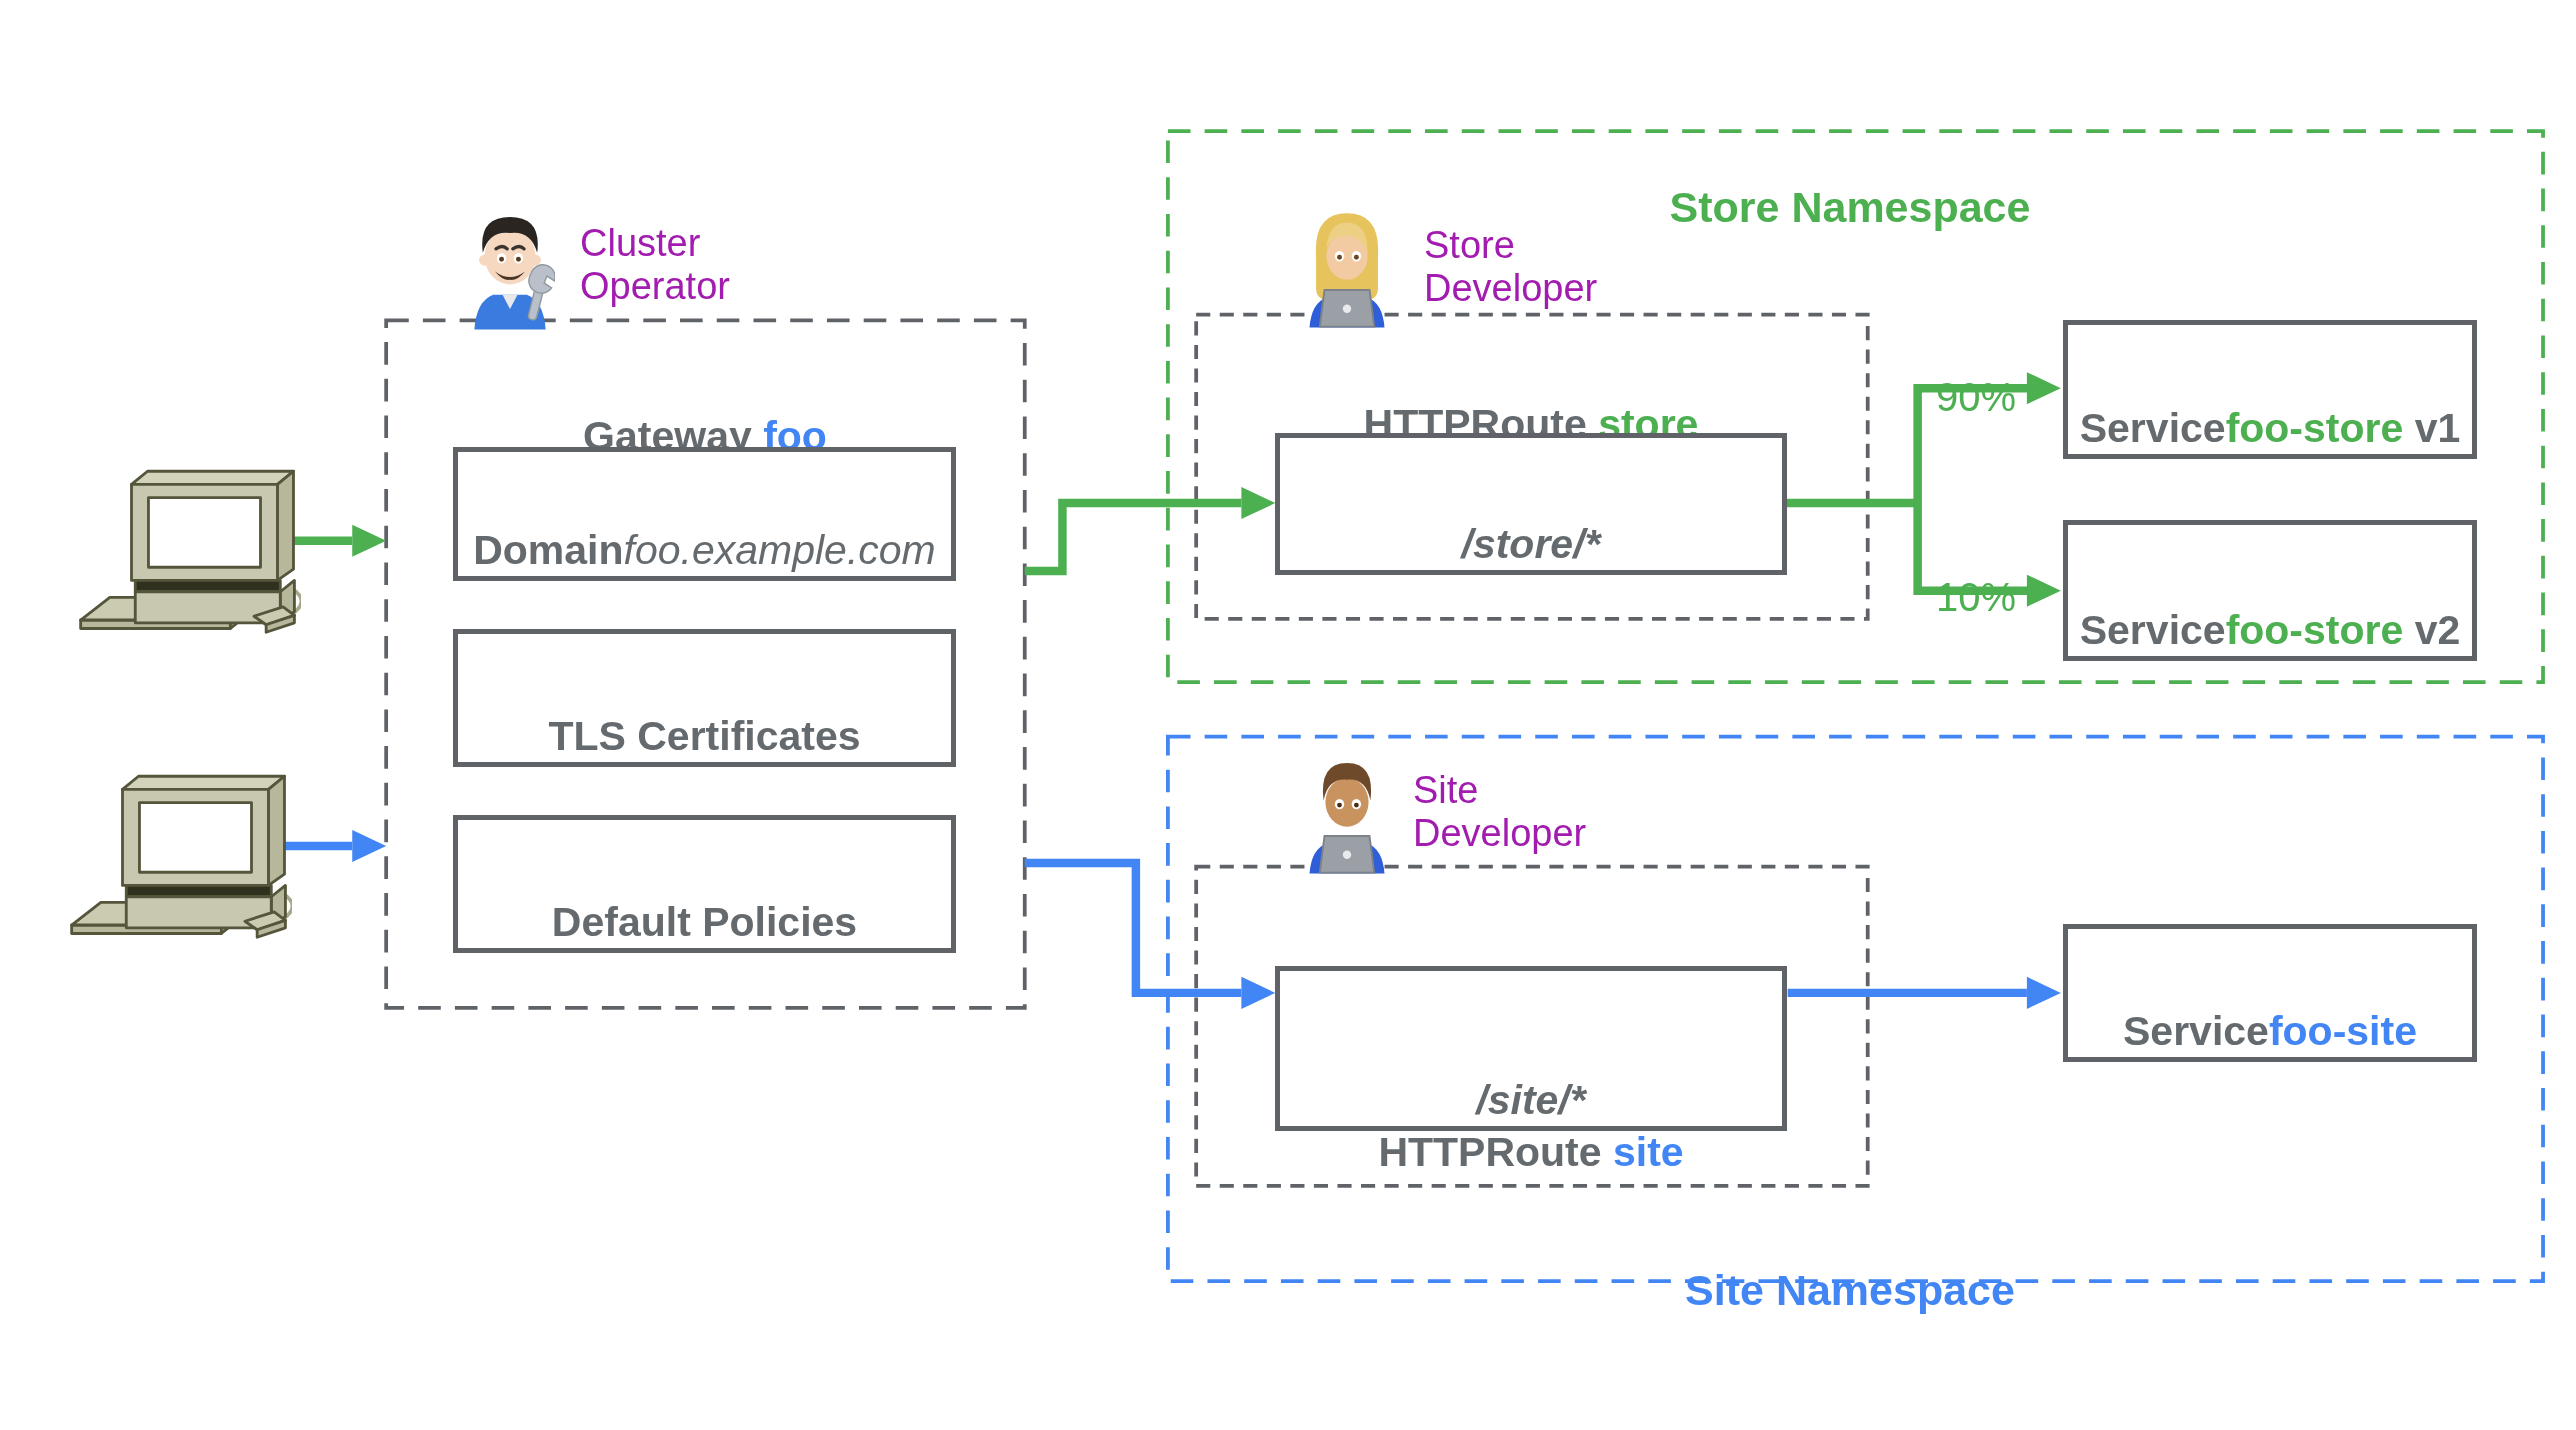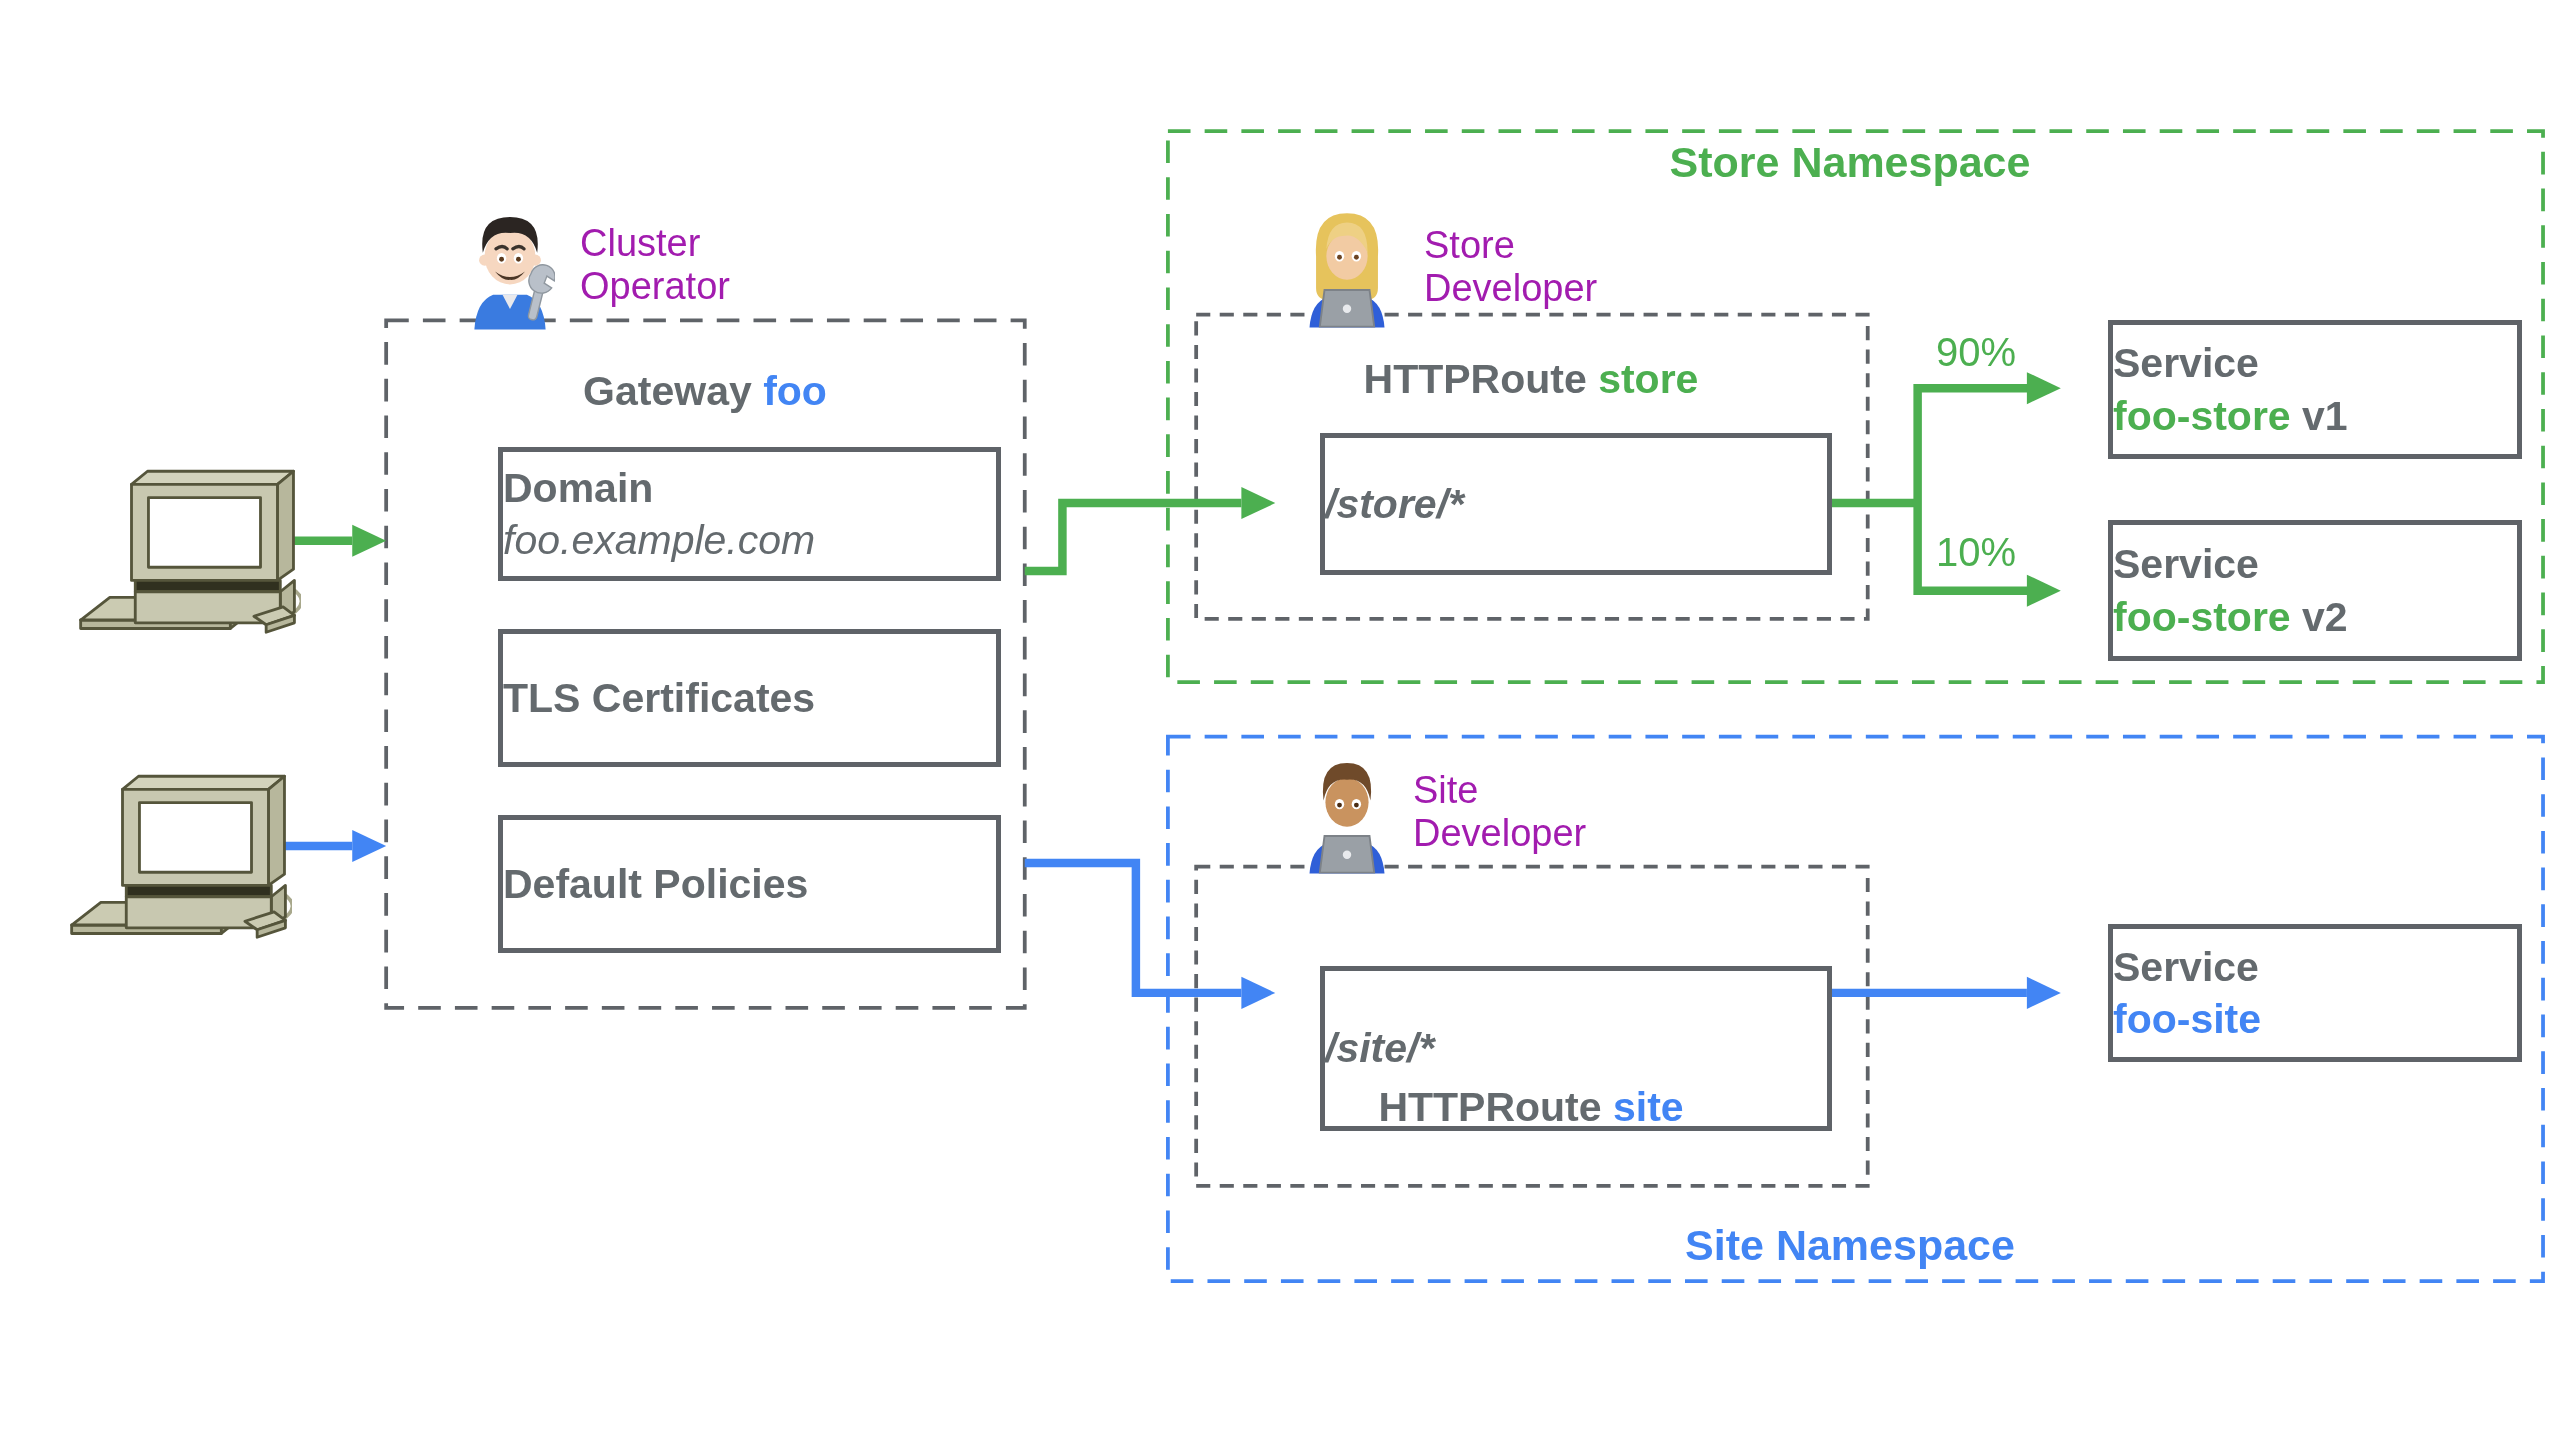--- a/index.html
+++ b/index.html
@@ -2,26 +2,26 @@
 <html style="font-size:15px"><head>
 <meta charset="utf-8">
 <style>
   html,body{margin:0;padding:0;background:#fff;}
   .canvas{
     position:relative;width:2576px;height:1431px;background:#ffffff;overflow:hidden;
     font-family:"Liberation Sans", sans-serif;
   }
   .overlay{position:absolute;left:0;top:0;width:2576px;height:1431px;}
   .abs{position:absolute;}
-  .ctr{transform:translate(-50%,-50%);text-align:center;}
+  .ctr{transform:translate(-50%,-50%);text-align:center;margin-top:45px;}
   .vctr{transform:translateY(-50%);}
   .box{
     position:absolute;box-sizing:border-box;border:5.7px solid #5f6368;background:#fff;
-    display:flex;flex-direction:column;align-items:flex-start;justify-content:center;
-    color:#646a6e;font-weight:bold;font-size:41px;line-height:1.28;white-space:pre-wrap;margin-left:45px;
+    display:flex;align-items:flex-end;justify-content:center;
+    color:#646a6e;font-weight:bold;font-size:41px;line-height:1.28;white-space:pre-wrap;
   }
   .title{font-size:41px;font-weight:bold;color:#646a6e;white-space:pre-wrap;}
   .ns-label{font-size:43px;font-weight:bold;white-space:pre-wrap;}
   .green{color:#4CAF50;}
   .blue{color:#4285F4;}
   .persona-label{font-size:38px;color:#a21caf;white-space:pre-wrap;}
   .pct{font-size:40px;color:#4CAF50;}
   .italic{font-style:italic;font-weight:400;}
   .pathtxt{font-style:italic;}
   .persona{position:absolute;}

